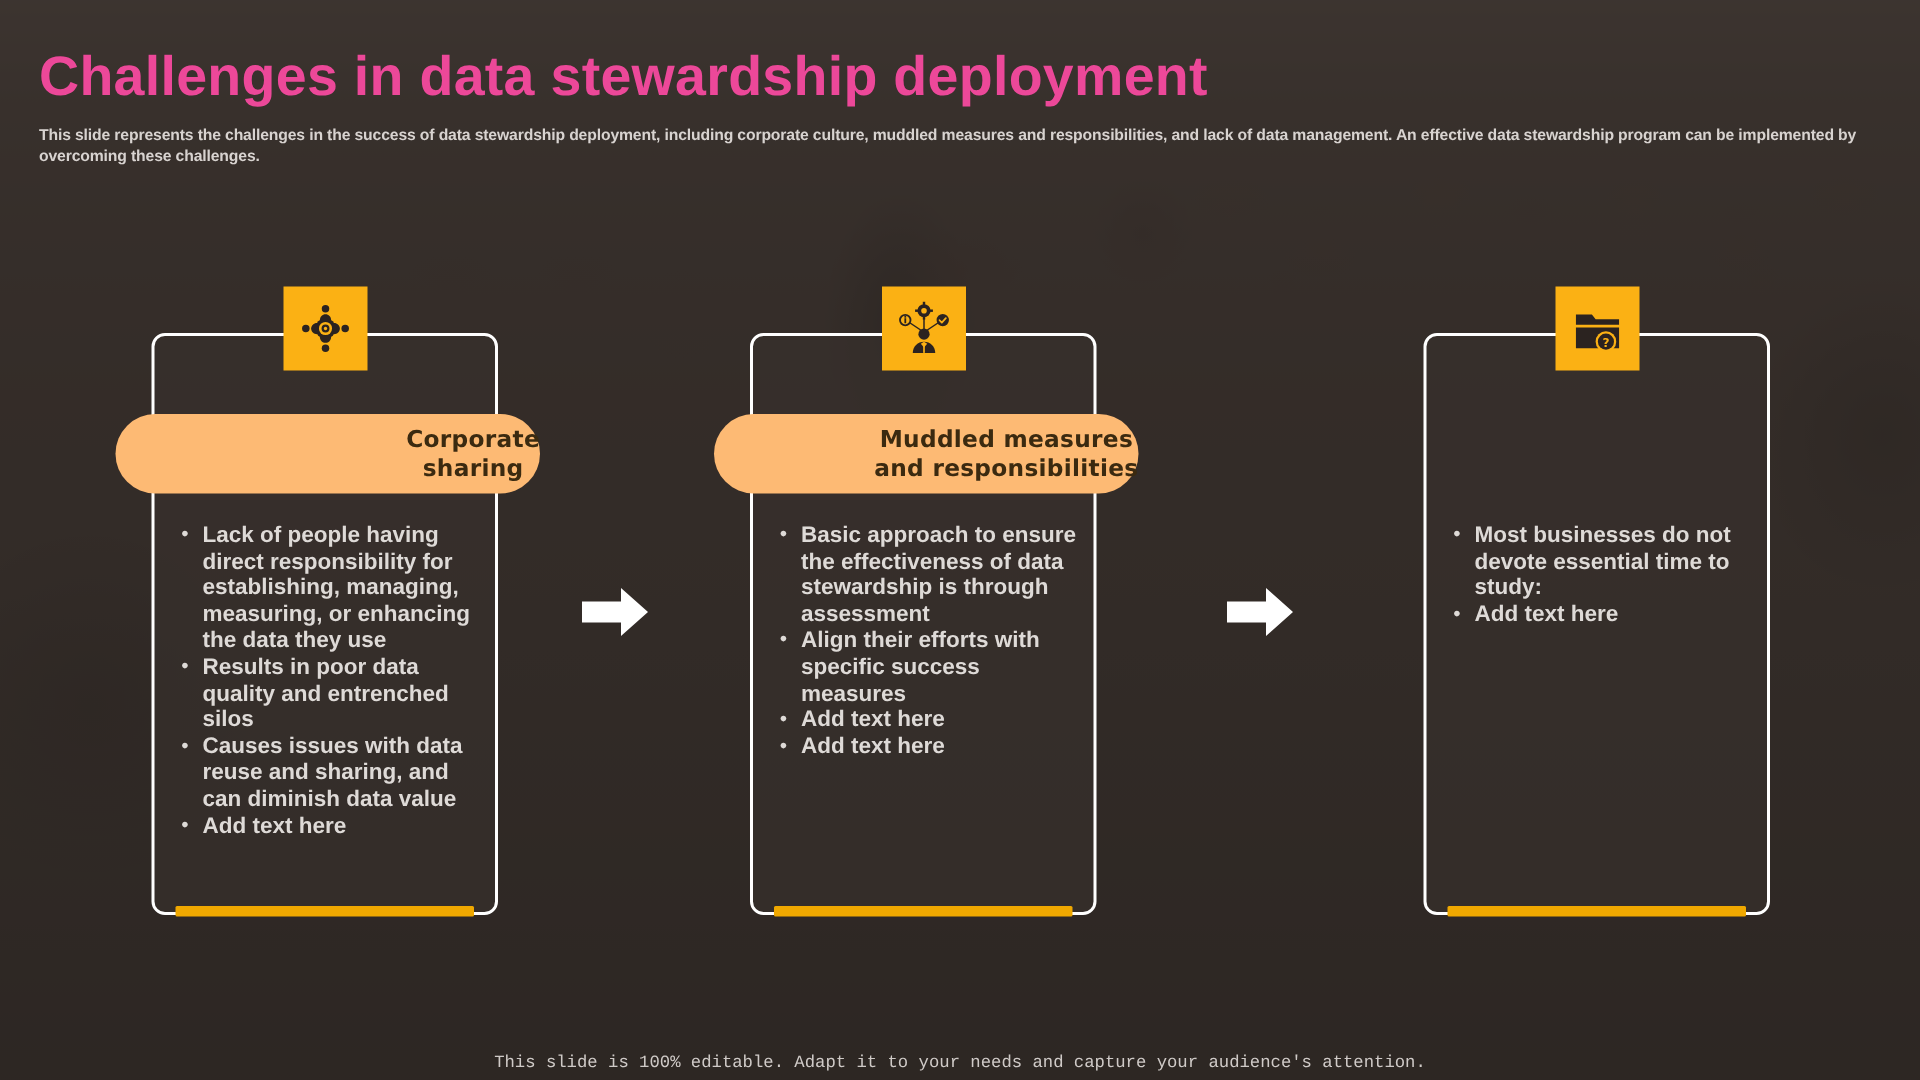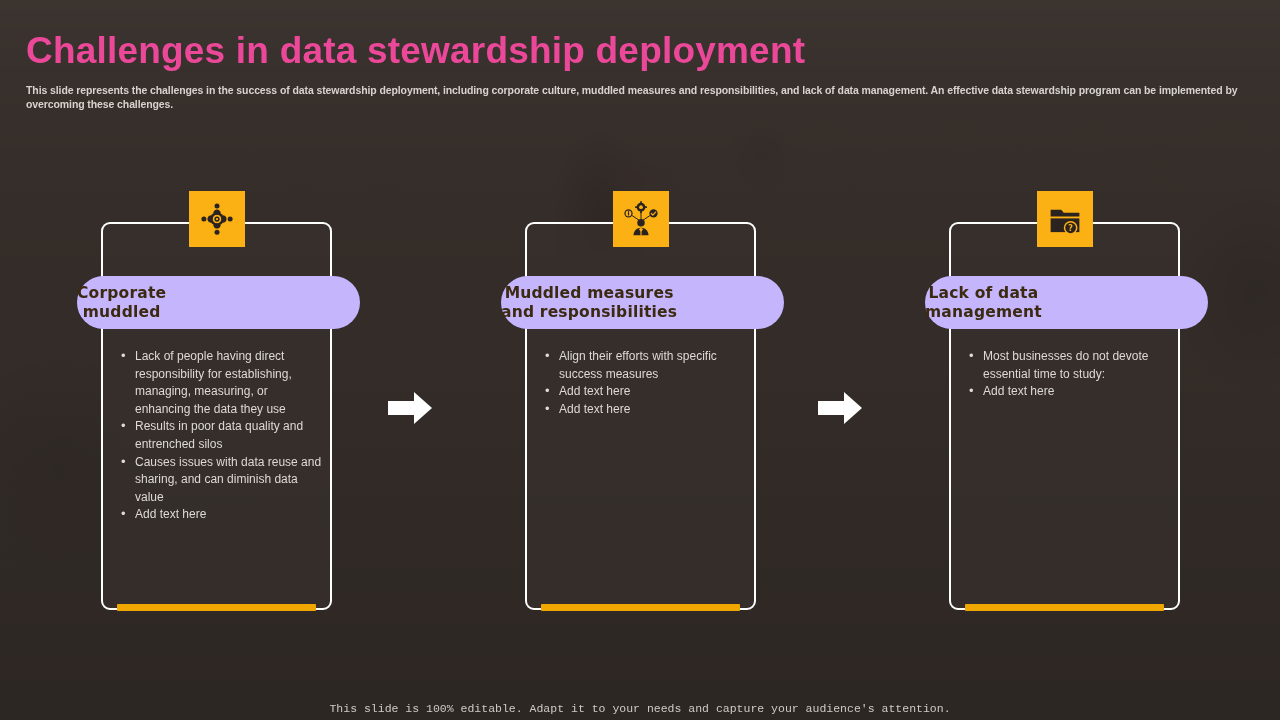--- a/index.html
+++ b/index.html
@@ -62,53 +62,53 @@
 
   
   .card{
     position:absolute; top:222px;
     width:231px; height:388px;
     border:2.5px solid #ffffff;
     border-radius:9px;
     background:rgba(56,49,45,.55);
   }
   #card-0{ left:101px; }
-  #card-1{ left:525px;padding-left:18px; }
+  #card-1{ left:500px;padding-left:18px; }
   #card-2{ left:949px; }
 
   .card-bottom-bar{
     position:absolute; left:14px; right:14px; bottom:-3px;
     height:7px; background:#f0a800; border-radius:1px;
   }
 
   
   .icon-badge{
     position:absolute; top:-33px; left:50%; transform:translateX(-50%);
     width:56px; height:56px;
     background:#fbb114;
     display:flex; align-items:center; justify-content:center;
   }
   .icon-badge svg{ width:40px; height:40px; display:block; }
 
   
   .title-pill{
     position:absolute; top:52px; left:-26px;
     width:283px; height:53px;
-    background:#c4b5fd; border-radius:27px;
-    display:flex; align-items:center; justify-content:flex-start;
+    background:#fdba74; border-radius:27px;
+    display:flex; align-items:center; justify-content:flex-end;
     text-align:center;
     color:#3b2a10; font-weight:700; font-size:15.5px; line-height:19px;
     font-family:"DejaVu Sans", sans-serif;
     letter-spacing:.2px;
   }
 
   
   .card-body{
     position:absolute; left:14px; right:8px; top:124px;
-    color:#dedad7; font-size:12px; line-height:17.6px;
+    color:#dedad7; font-size:15px; line-height:17.6px;font-weight:bold;
   }
   ul.bullets{ list-style:none; }
   ul.bullets > li{
     position:relative; padding-left:18px; margin-bottom:0px;
   }
   ul.bullets > li > .btext{ display:block; }
   ul.bullets > li::before{
     content:"\2022"; position:absolute; left:4px; top:-1px;
     color:#dedad7; font-size:13px;
   }
@@ -164,21 +164,21 @@
 
       <rect x="30.4" y="20" width="3.2" height="5"></rect>
       <rect x="30.4" y="39" width="3.2" height="5"></rect>
       <rect x="20" y="30.4" width="5" height="3.2"></rect>
       <rect x="39" y="30.4" width="5" height="3.2"></rect>
     </svg>
   </div>
   <div class="title-pill">
     <span>
       <span>Corporate</span><br>
-      <span>muddled</span>
+      <span>sharing</span>
     </span>
   </div>
   <div class="card-body">
     <ul class="bullets">
       <li>
           <span class="btext">Lack of people having direct responsibility for establishing, managing, measuring, or enhancing the data they use</span>
         </li>
       <li>
           <span class="btext">Results in poor data quality and entrenched silos</span>
         </li>
@@ -223,20 +223,23 @@
     </svg>
   </div>
   <div class="title-pill">
     <span>
       <span>Muddled measures</span><br>
       <span>and responsibilities</span>
     </span>
   </div>
   <div class="card-body">
     <ul class="bullets">
+      <li>
+          <span class="btext">Basic approach to ensure the effectiveness of data stewardship is through assessment</span>
+        </li>
       <li>
           <span class="btext">Align their efforts with specific success measures</span>
         </li>
       <li>
           <span class="btext">Add text here</span>
         </li>
       <li>
           <span class="btext">Add text here</span>
         </li>
     </ul>
@@ -247,26 +250,20 @@
 <div class="card" id="card-2">
   <div class="icon-badge">
     <svg viewBox="0 0 64 64" fill="#2b2320" xmlns="http://www.w3.org/2000/svg">
       <path d="M9 17h17l4 5h25v6H9z"></path>
       <path d="M9 31h46v22H9z"></path>
       <circle cx="41" cy="46" r="11" fill="#fbb114"></circle>
       <circle cx="41" cy="46" r="8.6" fill="#2b2320"></circle>
       <text x="41" y="51.4" font-family="DejaVu Sans, sans-serif" font-size="13" font-weight="700" fill="#fbb114" text-anchor="middle">?</text>
     </svg>
   </div>
-  <div class="title-pill">
-    <span>
-      <span>Lack of data</span><br>
-      <span>management</span>
-    </span>
-  </div>
   <div class="card-body">
     <ul class="bullets">
       <li>
         <span class="btext">Most businesses do not devote essential time to study:</span>
       </li>
       <li>
           <span class="btext">Add text here</span>
         </li>
     </ul>
   </div>

